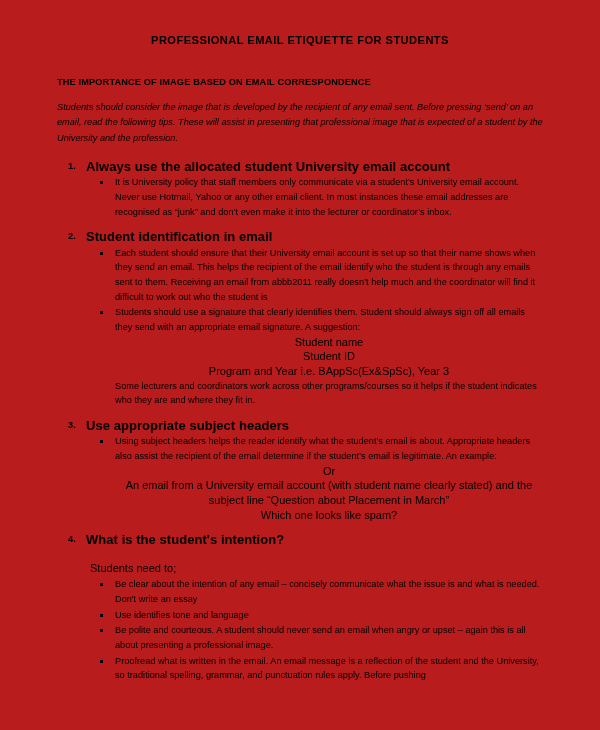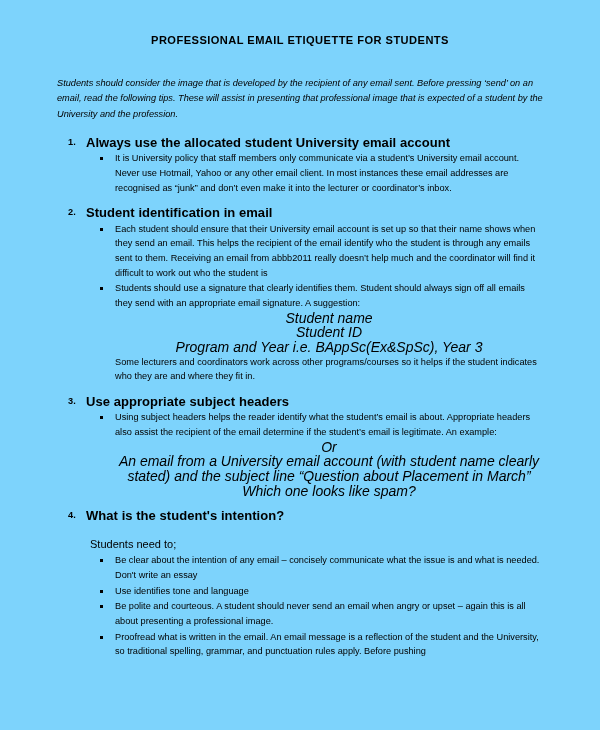--- a/index.html
+++ b/index.html
@@ -13,21 +13,21 @@
     height: 730px;
     overflow: hidden;
     font-family: "Liberation Sans", sans-serif;
     color: #000000;
     -webkit-font-smoothing: antialiased;
   }
   .page {
     position: relative;
     width: 600px;
     height: 730px;
-    background: #7dd3fc;
+    background: #b91c1c;
     box-sizing: border-box;
     padding: 33px 57px 0 57px;
   }
   .doc-title {
     text-align: center;
     font-size: 11.1px;
     font-weight: bold;
     letter-spacing: 0.45px;
     line-height: 14px;
     margin: 0 0 29px 0;
@@ -100,38 +100,38 @@
     top: 6px;
     width: 3px;
     height: 3px;
     background: #000000;
   }
   .bold-run {
     font-weight: normal;
   }
   .centered-block {
     text-align: center;
-    font-size: 14px;
+    font-size: 11px;
     line-height: 14.65px;
-    font-style: italic;
   }
   .centered-block div {
     text-align: center;
   }
   .flow-text {
     display: block;
   }
 </style>
 </head>
 <body>
 
 <div class="page">
 
   <div class="doc-title">PROFESSIONAL EMAIL ETIQUETTE FOR STUDENTS</div>
 
+  <div class="section-heading">THE IMPORTANCE OF IMAGE BASED ON EMAIL CORRESPONDENCE</div>
 
   <div class="intro-para">Students should consider the image that is developed by the recipient of any email sent. Before pressing ‘send’ on an email, read the following tips. These will assist in presenting that professional image that is expected of a student by the University and the profession.</div>
 
   <ol class="main-list">
 
     <li>
       <span class="item-title">Always use the allocated student University email account</span>
       <ul class="sub-list">
         <li>
           <span class="flow-text">It is University policy that staff members only communicate via a student’s University email account. Never use Hotmail, Yahoo or any other email client. In most instances these email addresses are recognised as “junk” and don’t even make it into the lecturer or coordinator’s inbox.</span>

